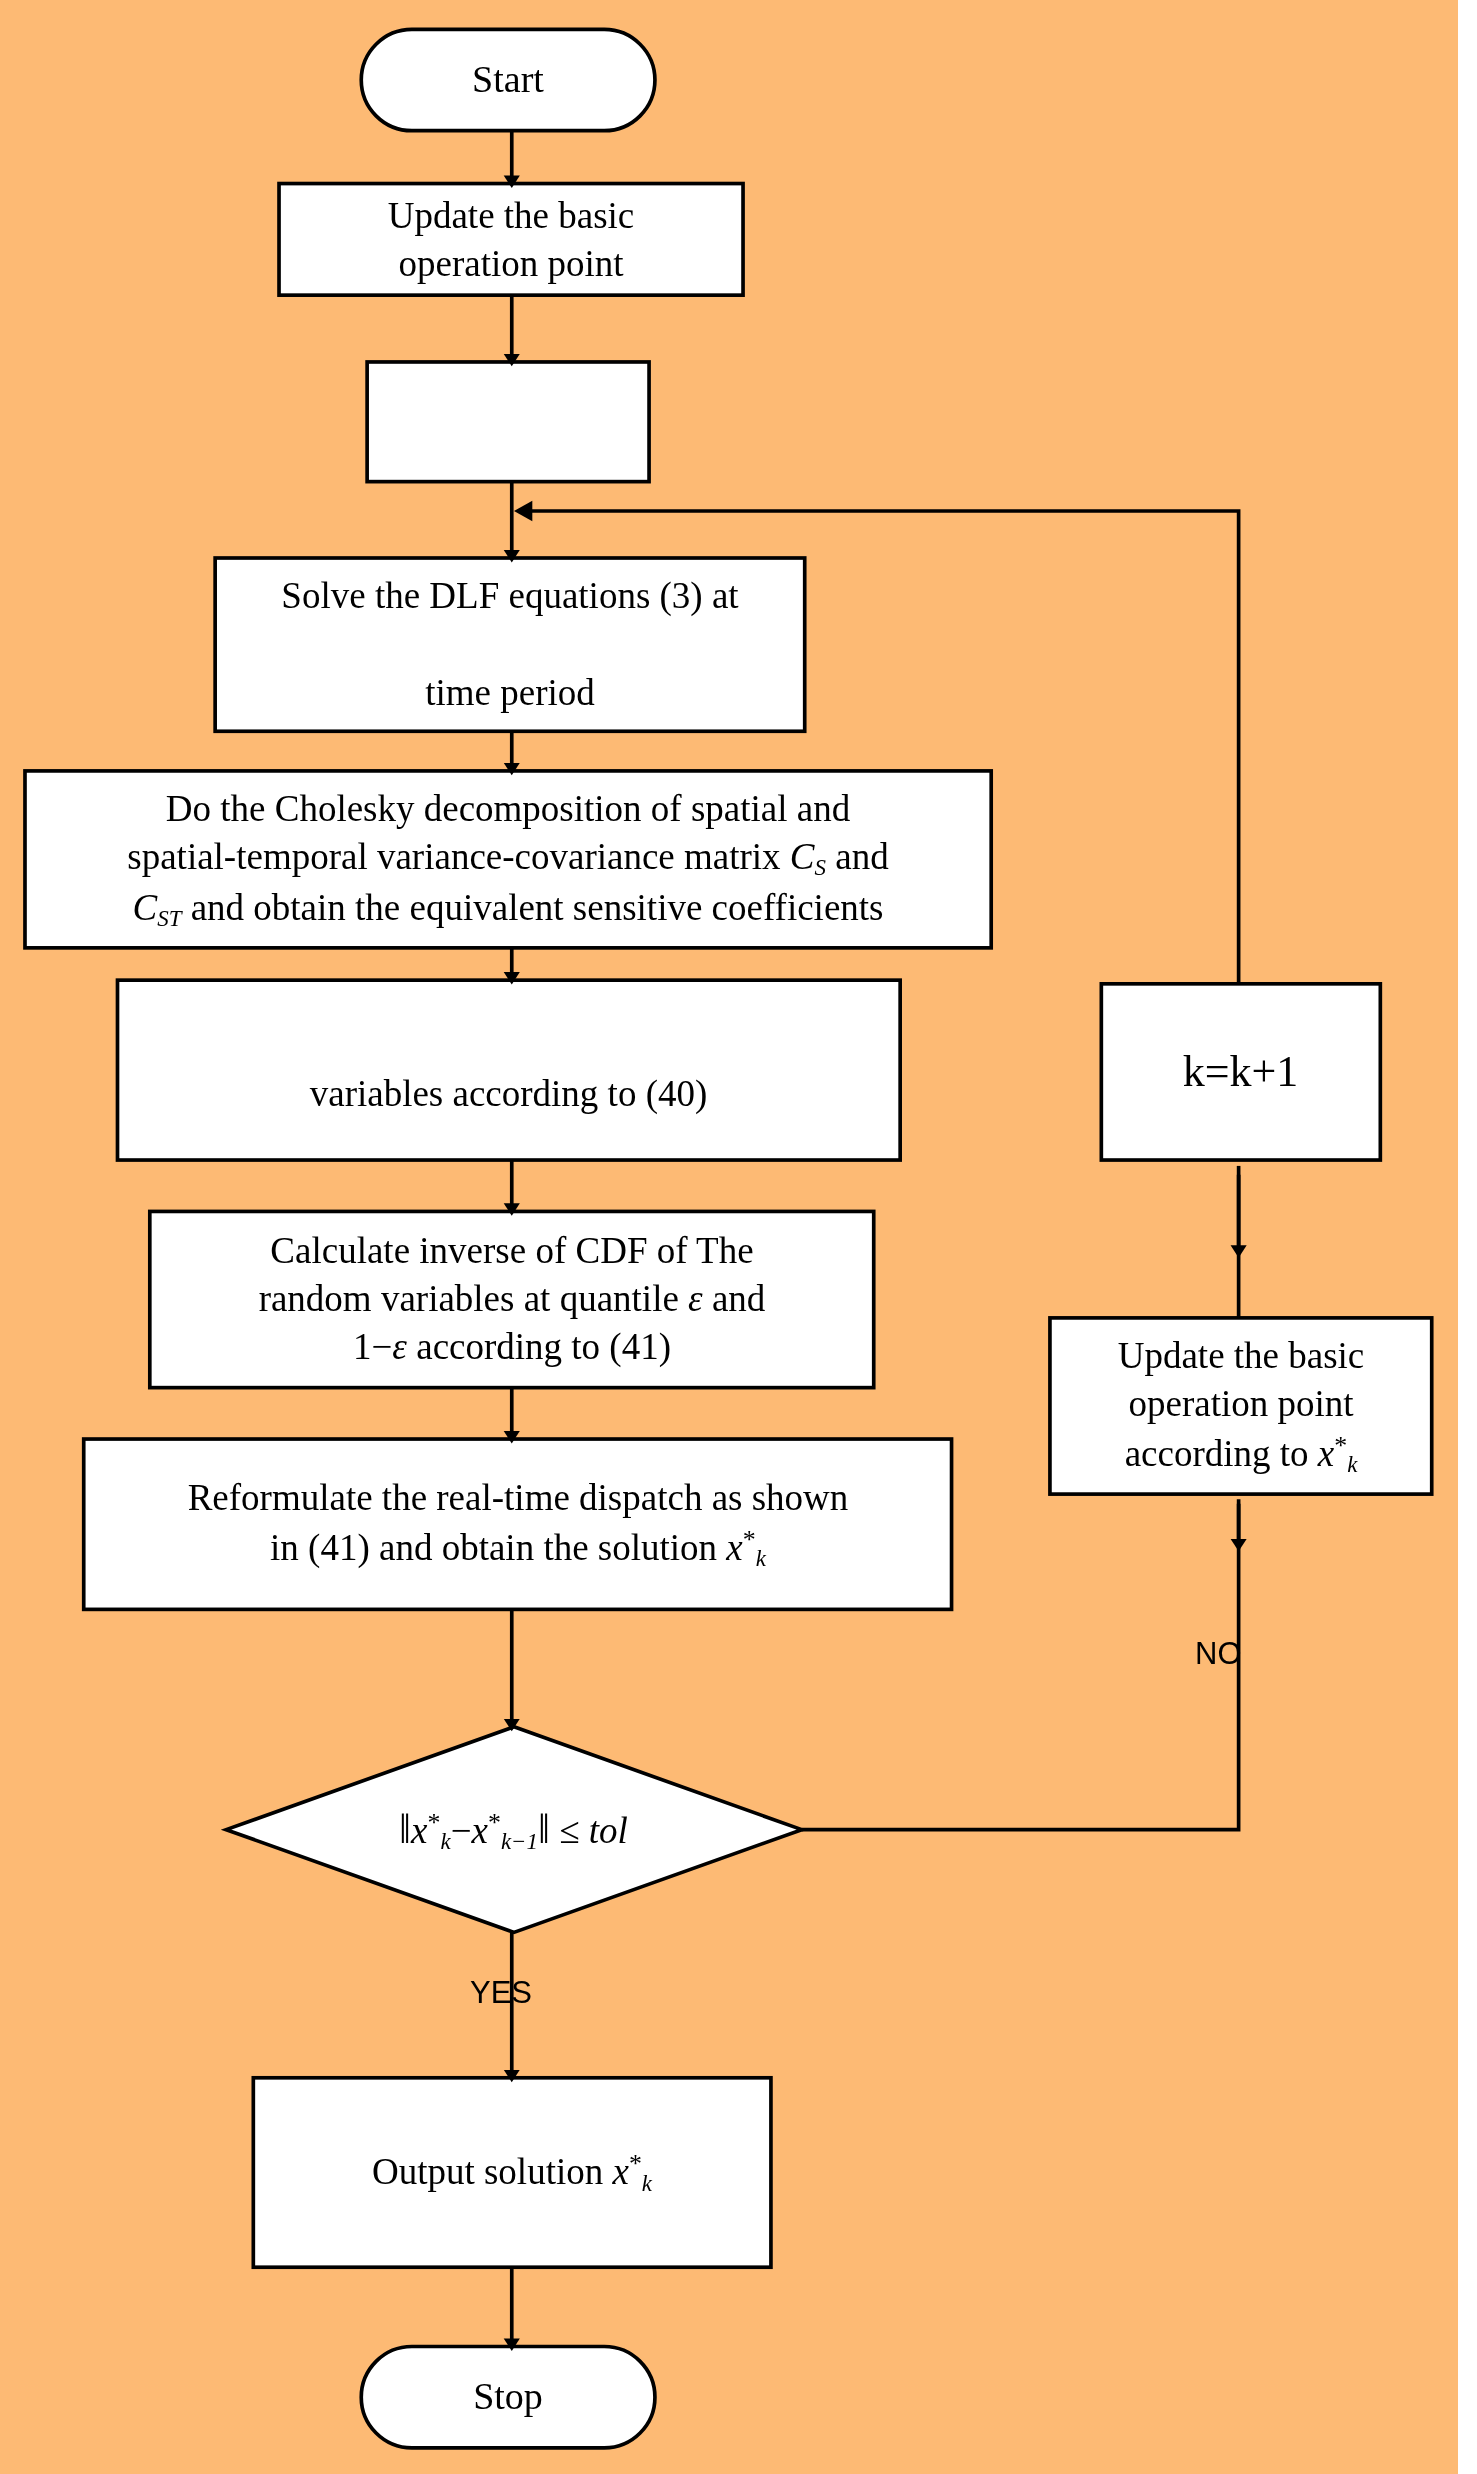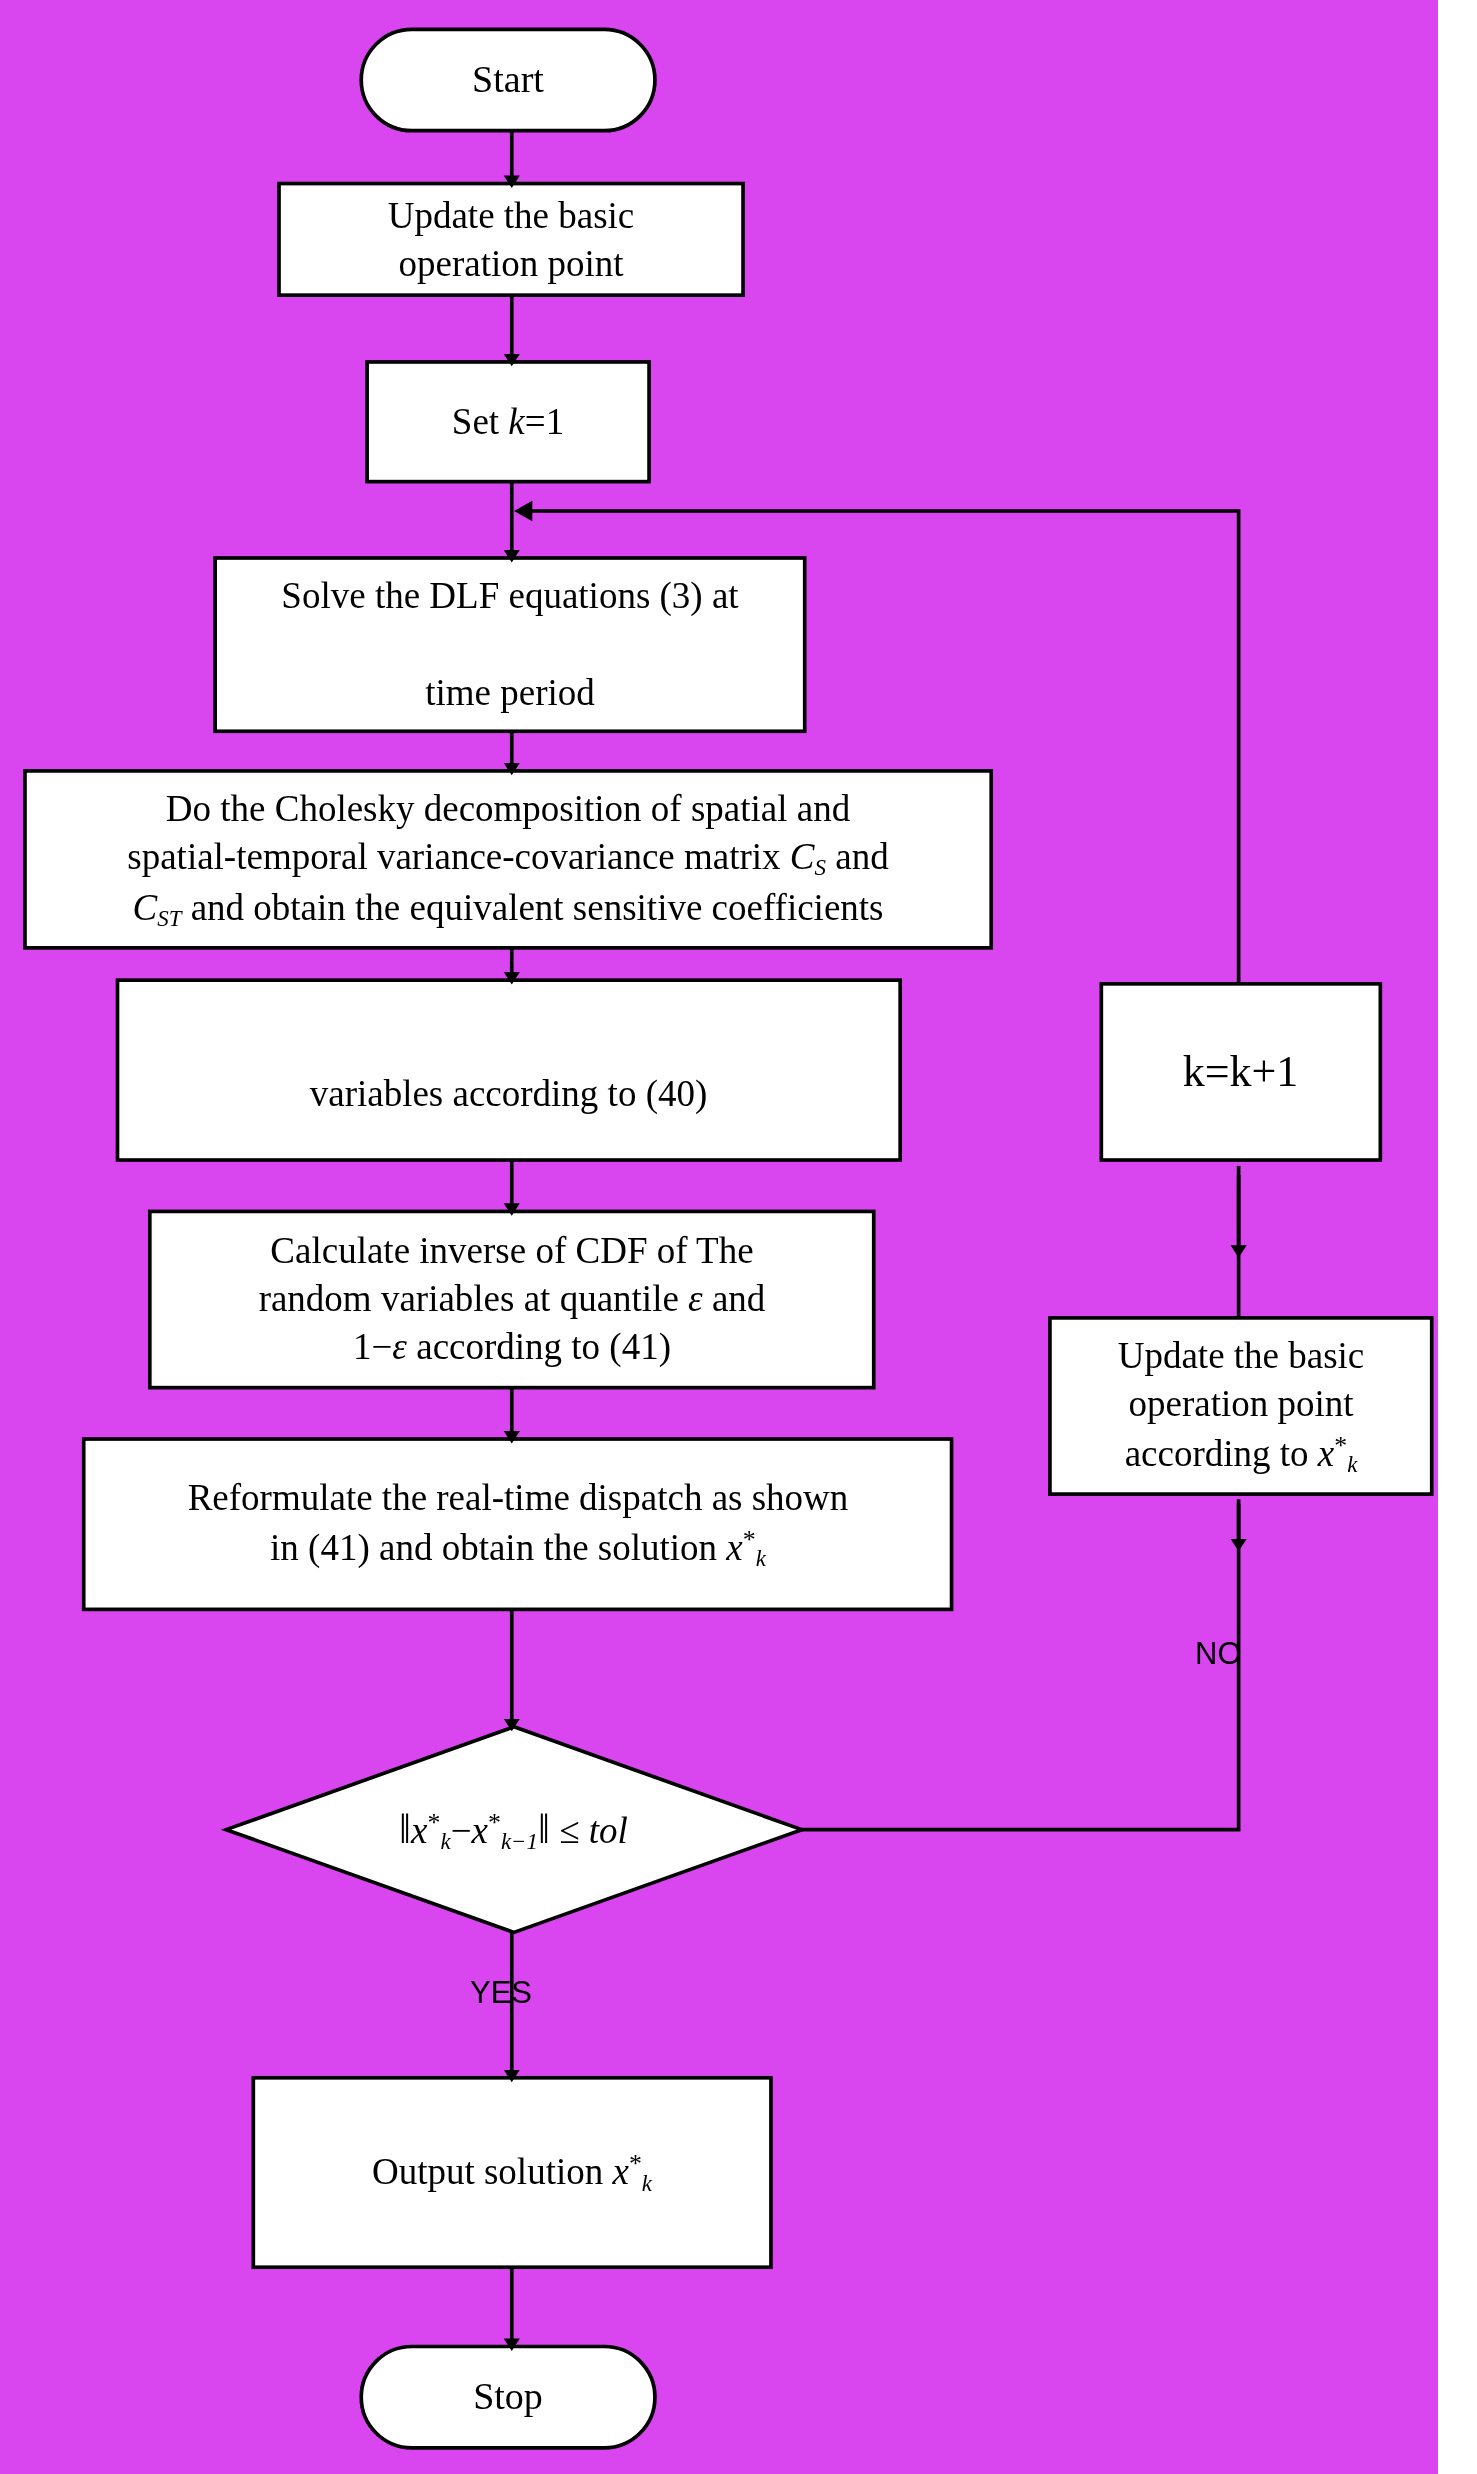--- a/index.html
+++ b/index.html
@@ -5,22 +5,23 @@
 <style>
   html,body{margin:0;padding:0;background:#ffffff;}
   body{
     font-family:"Liberation Serif","DejaVu Serif",serif;
     color:#000000;
   }
   #page{
     position:relative;
     width:1438px;
     height:2475px;
-    background:#d946ef;
+    background:#fdba74;
     overflow:hidden;
+    padding-left:20px;
   }
   #fc{
     position:absolute;
     left:0; top:0;
     width:1478px;
     height:2475px;
   }
   .node-text{
     position:absolute;
     display:flex;
@@ -118,23 +119,20 @@
     <span>Start</span>
   </div>
 
   <div class="node-text t50" style="left:279px; top:184px; width:464px; height:112px;">
     <span>
       <span>Update the basic</span><br>
       <span>operation point</span>
     </span>
   </div>
 
-  <div class="node-text t50" style="left:367px; top:362px; width:282px; height:120px;">
-    <span class="nowrap"><span>Set </span><i class="mi">k</i><span>=1</span></span>
-  </div>
 
   <div class="node-text t50" style="left:215px; top:558px; width:590px; height:173px;">
     <span>
       <span>Solve the DLF equations (3) at</span><br>
       <br>
       <span>time period</span>
     </span>
   </div>
 
   <div class="node-text t50" style="left:25px; top:771px; width:966px; height:177px;">

